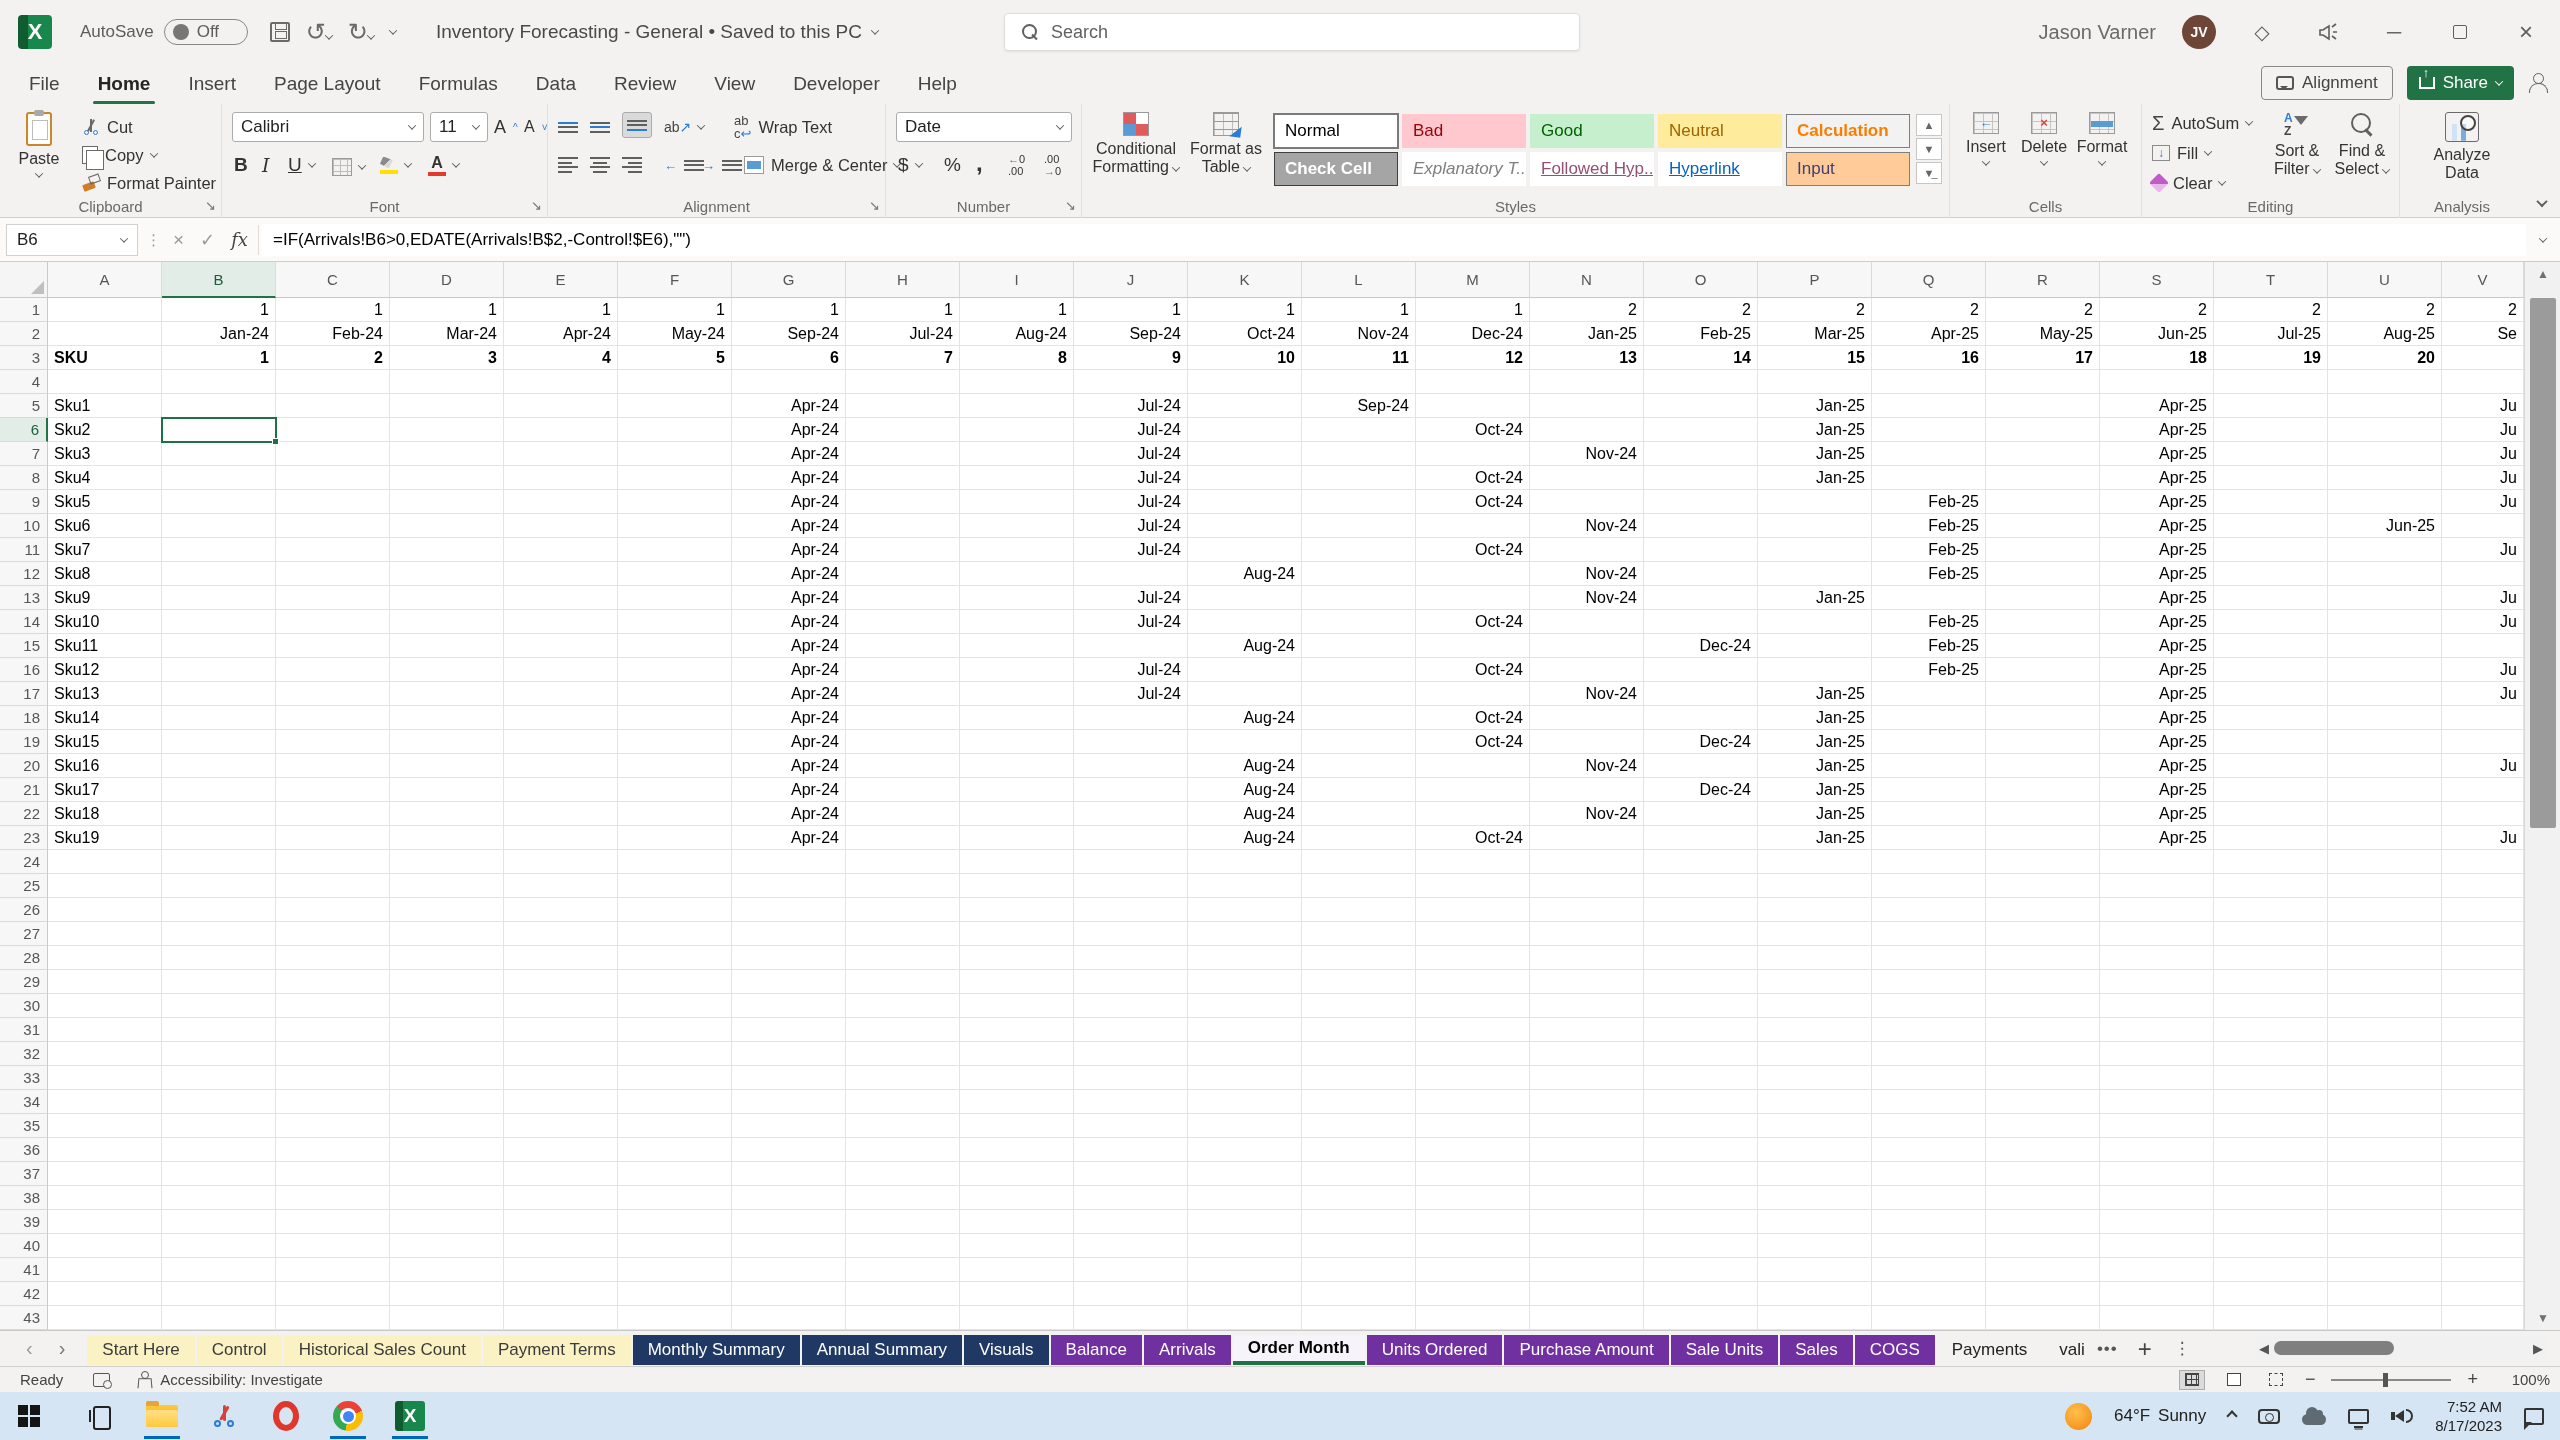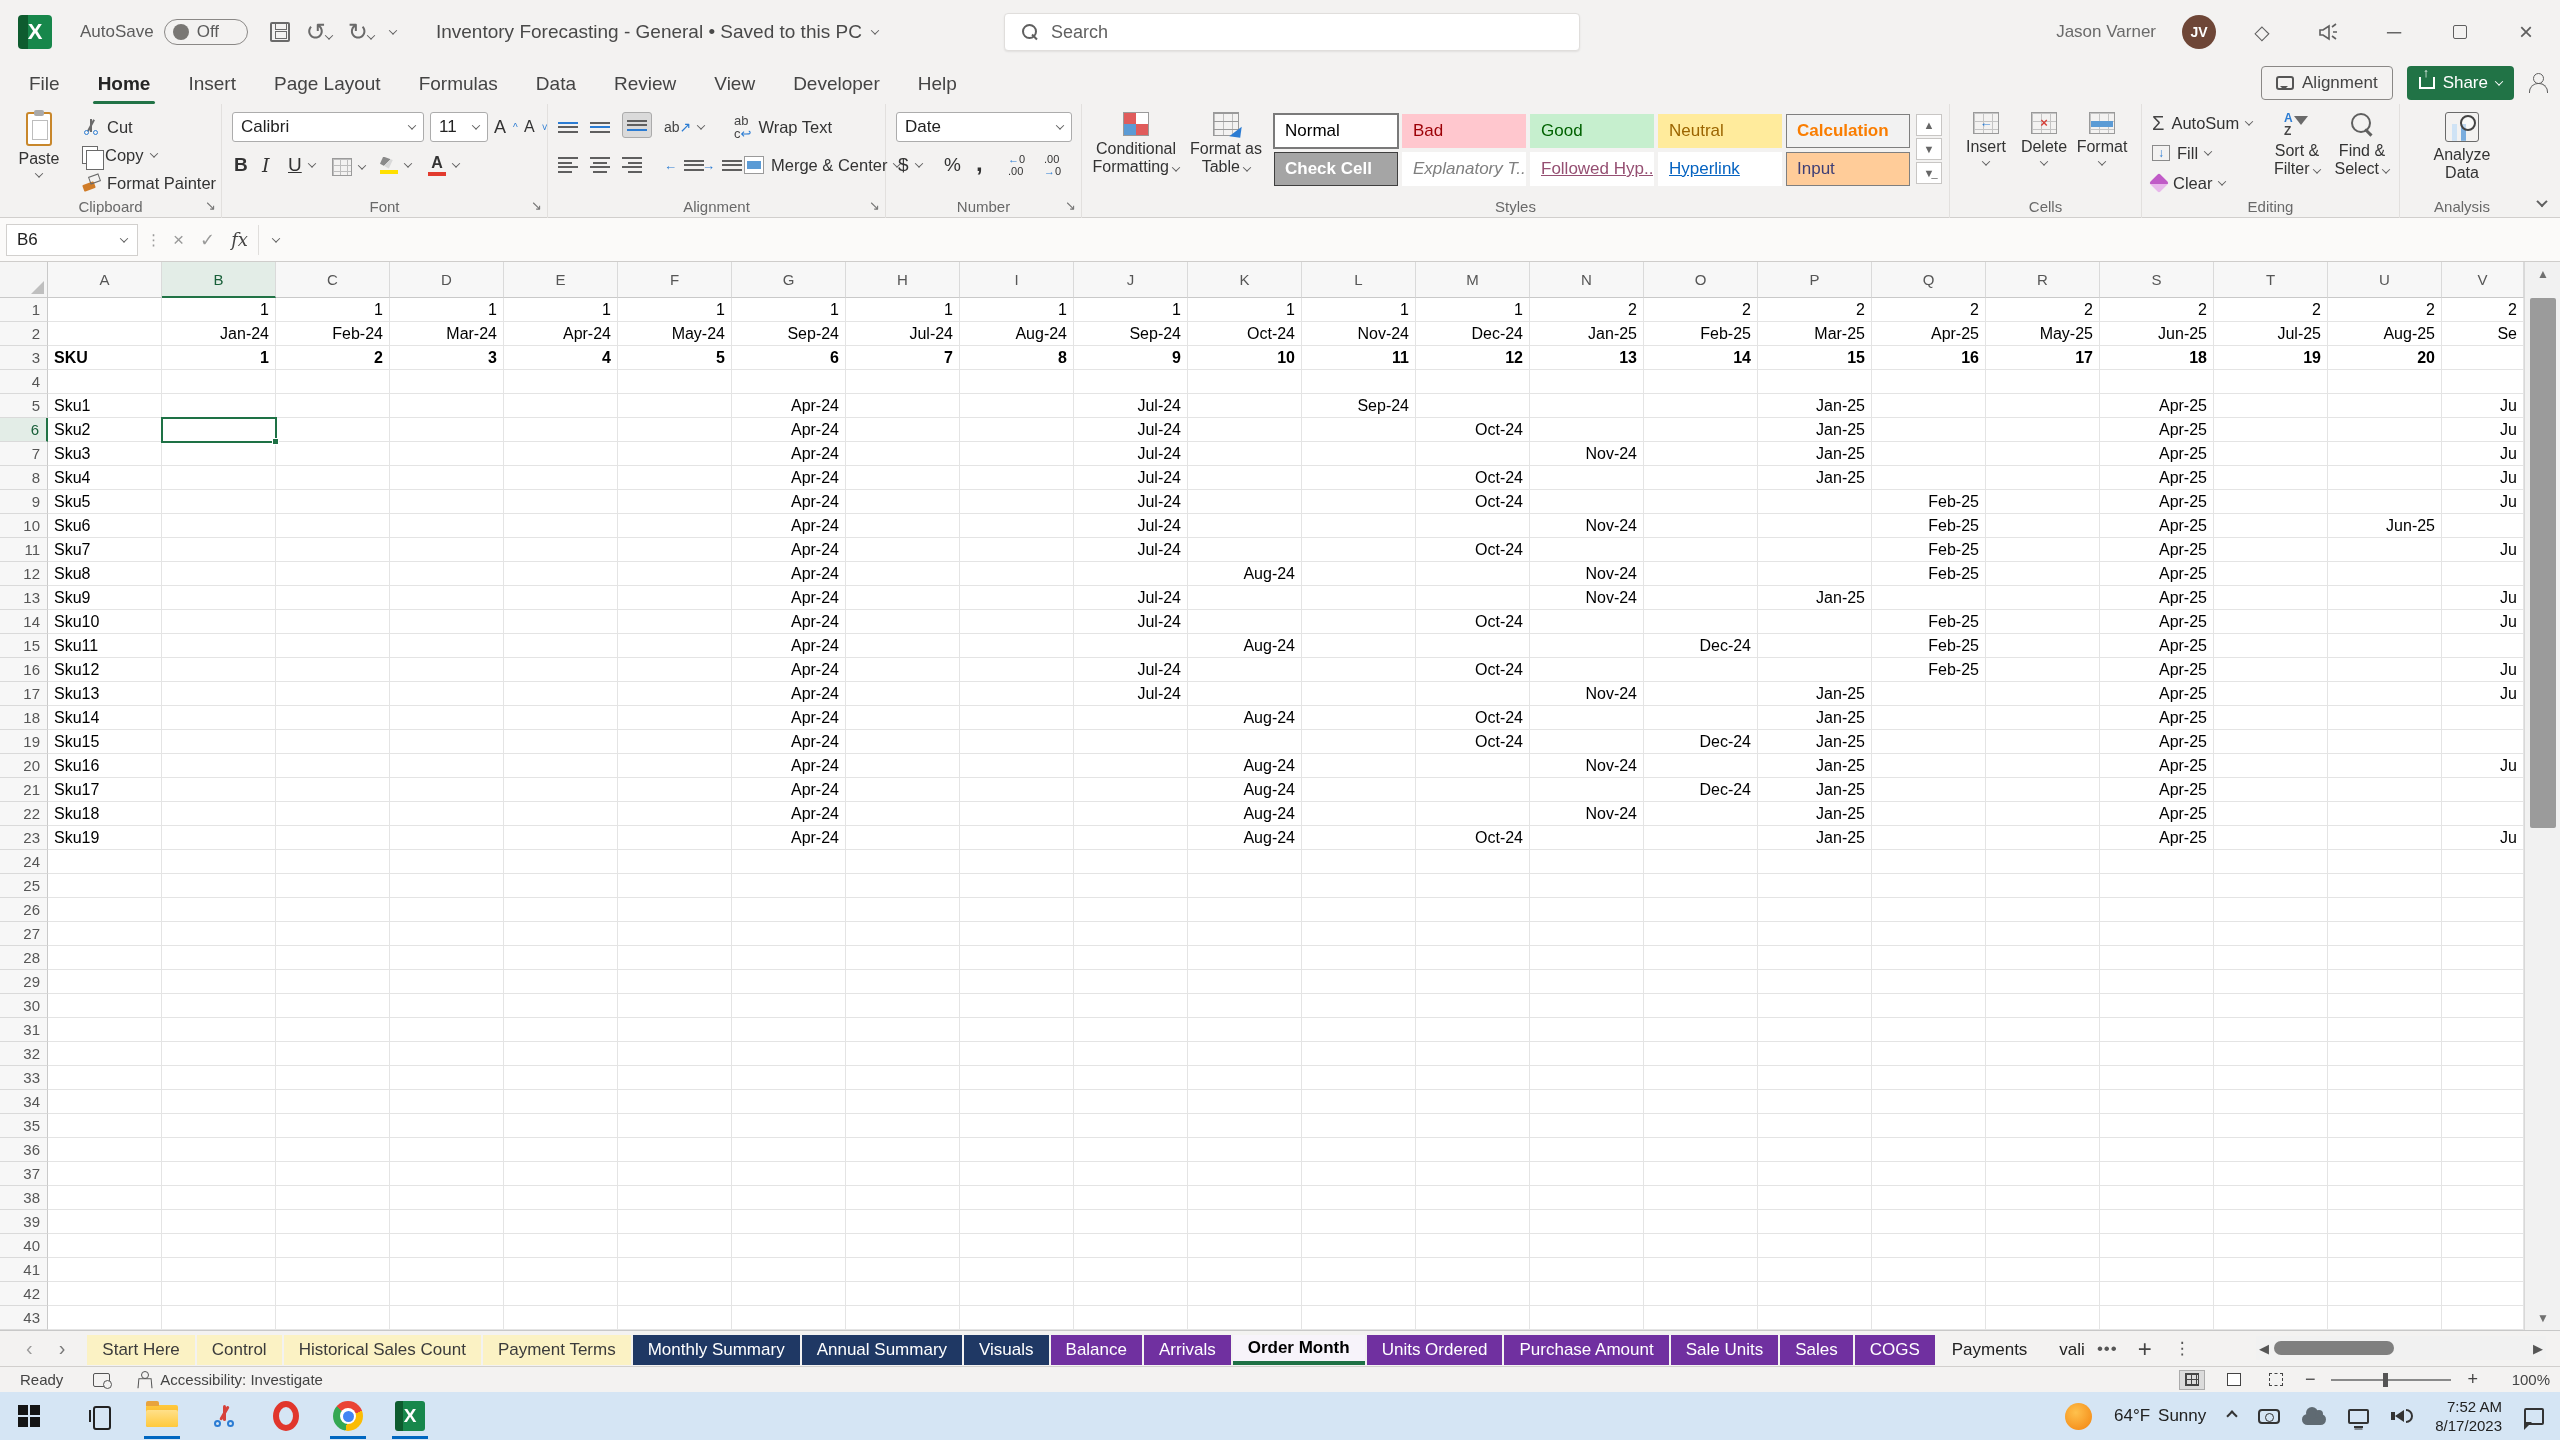--- a/index.html
+++ b/index.html
@@ -236,21 +236,21 @@
   </div>
   <div class="tb-title">
     <span>Inventory Forecasting - General • Saved to this PC</span>
       <span class="cv s"></span>
   </div>
   <div class="tb-search">
     <span class="mag"></span>
     <span>Search</span>
   </div>
   <div class="tb-right">
-    <span style="color:#6a6a6a;font-size:17px;">Jason Varner</span>
+    <span style="color:#6a6a6a;font-size:20px;">Jason Varner</span>
     <span class="avatar">JV</span>
     <span class="wbtn">◇</span>
     <span class="wbtn">
       <svg width="22" height="22" viewBox="0 0 22 22">
           <path d="M3 9v5h3l6 4V5L6 9H3z" fill="none" stroke="#5f5f5f" stroke-width="1.6"></path>
           <path d="M15 6l4-3M16 11h4M15 15l4 3" stroke="#5f5f5f" stroke-width="1.6" fill="none"></path>
         </svg>
     </span>
     <span class="wbtn">─</span>
     <span class="wbtn">
@@ -563,20 +563,21 @@
   <div class="namebox">
     <span>B6</span>
     <span class="cv s"></span>
   </div>
   <span class="fdots">⋮</span>
   <div class="fxbtns">
     <span class="x">×</span>
     <span class="ck">✓</span>
     <span class="fx">fx</span>
   </div>
+  <div class="ftext">=IF(Arrivals!B6&gt;0,EDATE(Arrivals!B$2,-Control!$E6),"")</div>
   <span class="cv s" style="margin:0 14px;"></span>
 </div>
 
 <div id="grid">
     <div class="grow ghead">
       <div class="corner"></div>
       <div class="colhdr" style="width: 114px;">A</div>
       <div class="colhdr selhdr" style="width: 114px;">B</div>
       <div class="colhdr" style="width: 114px;">C</div>
       <div class="colhdr" style="width: 114px;">D</div>

